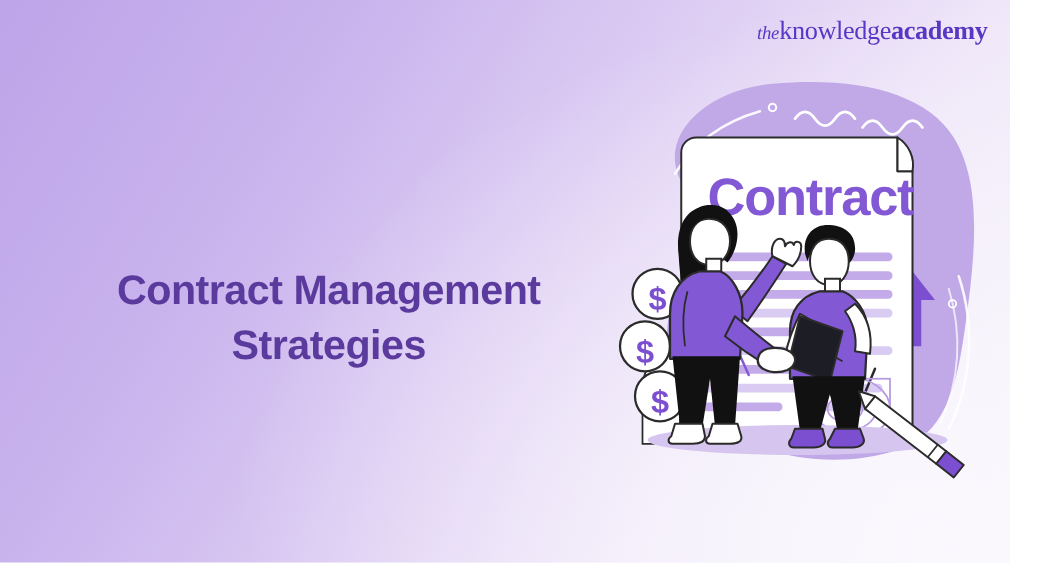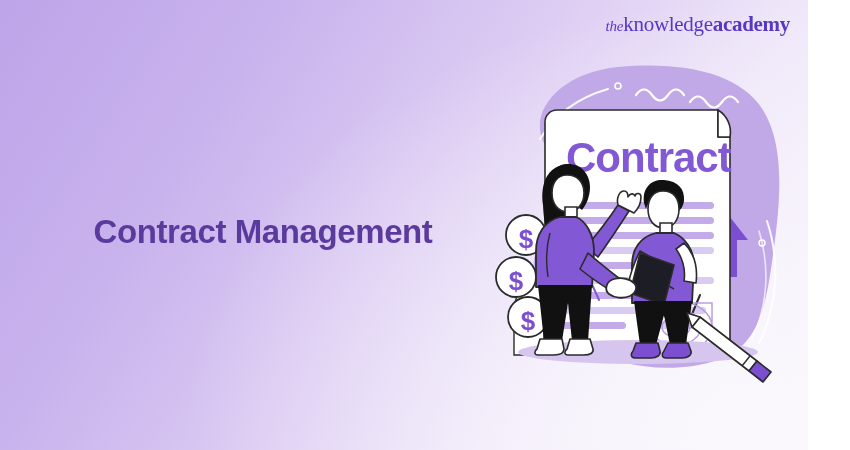--- a/index.html
+++ b/index.html
@@ -81,20 +81,21 @@
 <body>
 
 <div id="banner">
 
   <div id="logo">
     <span class="w-the">the</span><span class="w-knowledge">knowledge</span><span class="w-academy">academy</span>
   </div>
 
   <div id="headline">
     <div>Contract Management</div>
+    <div>Strategies</div>
   </div>
 
   <div id="illustration">
     <svg viewBox="0 0 360 345" xmlns="http://www.w3.org/2000/svg">
 
       <path d="M80 95 C55 60 90 18 150 12 C215 6 272 18 295 55
                C318 92 312 150 305 200 C298 252 290 292 250 305
                C205 320 150 312 115 292 C80 272 62 240 66 205
                C70 172 98 150 92 128 C88 112 86 103 80 95 Z" fill="#c1a9e8"></path>
 

